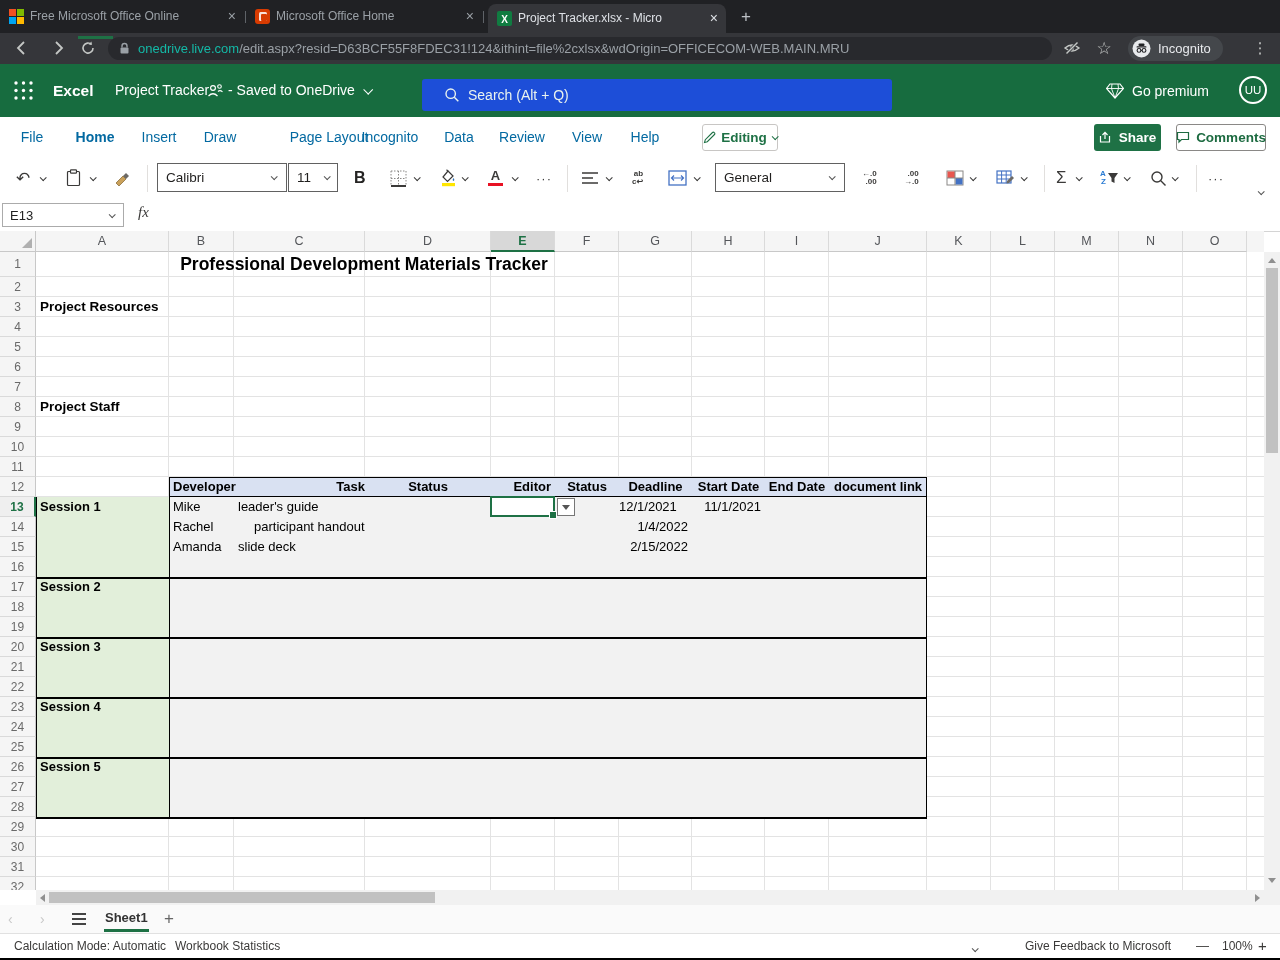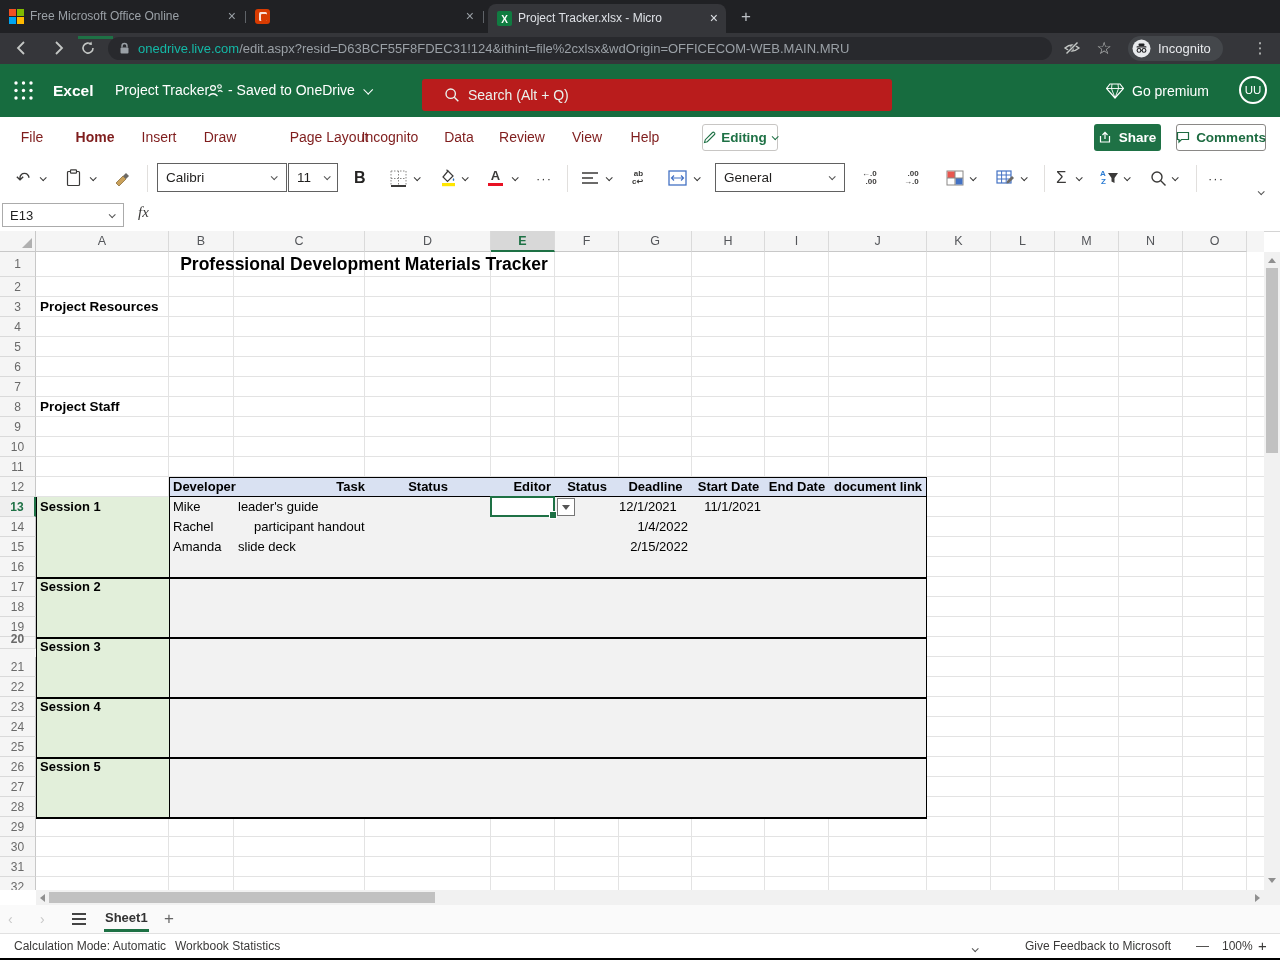--- a/index.html
+++ b/index.html
@@ -23,24 +23,24 @@
   .tab .fav{position:absolute;left:9px;top:9px;width:15px;height:15px}
   .tab.active .fav{top:7px}
   .tab .close{position:absolute;right:8px;top:0;line-height:33px;font-size:14px;color:#9aa0a6}
   .tab.active .close{line-height:29px;color:#dee1e6}
   .tabsep{position:absolute;top:11px;width:1px;height:12px;background:#5f6368}
   #navbar{left:0;top:33px;width:1280px;height:31px;background:#35363a;color:#c4c7c5}
   #urlpill{position:absolute;left:108px;top:4px;width:944px;height:23px;border-radius:12px;background:#28292d;color:#9aa0a6;font-size:13px}
   .navic{position:absolute;top:3px;width:24px;height:24px;display:flex;align-items:center;justify-content:center}
   
   #xlhead{left:0;top:64px;width:1280px;height:53px;background:#176c3f;color:#fff}
-  #searchbox{position:absolute;left:422px;top:15px;width:470px;height:32px;border-radius:3px;background:#b91c1c;color:#eaf3ee;font-size:14px}
+  #searchbox{position:absolute;left:422px;top:15px;width:470px;height:32px;border-radius:3px;background:#1d4ed8;color:#eaf3ee;font-size:14px}
   
   #menubar{left:0;top:117px;width:1280px;height:40px;background:#fff}
-  .menuitem{position:absolute;top:0;line-height:40px;font-size:14px;color:#7f1d1d;transform:translateX(-50%);white-space:nowrap}
+  .menuitem{position:absolute;top:0;line-height:40px;font-size:14px;color:#0369a1;transform:translateX(-50%);white-space:nowrap}
   .menuitem.active{font-weight:700}
   #homeunderline{left:78px;top:36px;width:35px;height:3px;background:#1e7145}
   .btn{position:absolute;top:7px;height:27px;border-radius:3px;display:flex;align-items:center;justify-content:center;font-size:13.5px;font-weight:600;box-sizing:border-box}
   
   #ribbon{left:0;top:157px;width:1280px;height:43px;background:#fff;border-bottom:1px solid #c9daea;color:#3b3a39}
   .ric{position:absolute;top:0;height:42px;display:flex;align-items:center;color:#3b3a39}
   .rdiv{position:absolute;top:8px;width:1px;height:27px;background:#e1dfdd}
   .combo{position:absolute;top:6px;height:29px;border:1px solid #616161;box-sizing:border-box;display:flex;align-items:center;font-size:13.5px;color:#201f1e;background:#fff}
   .twoLine{font-size:8px;line-height:8px;text-align:right;font-weight:600}
   
@@ -81,20 +81,21 @@
         <div class="title" style="width: 184px;">Free Microsoft Office Online</div>
         <div class="close">×</div>
       </div>
       <div class="tabsep" style="left: 245px;"></div>
       <div class="tab" style="left: 246px; width: 236px;">
         <div class="fav"><svg width="15" height="15">
             <rect width="15" height="15" rx="3" fill="#d83b01"></rect>
             <rect x="4" y="3" width="8" height="9" rx="1.5" fill="#fff" opacity="0.85"></rect>
             <rect x="6" y="5" width="6" height="7" rx="1" fill="#d83b01"></rect>
           </svg></div>
+        <div class="title" style="width: 176px;">Microsoft Office Home</div>
         <div class="close">×</div>
       </div>
       <div class="tabsep" style="left: 483px;"></div>
       <div class="tab active" style="left: 488px; width: 238px;">
         <div class="fav"><svg width="15" height="15">
             <rect width="15" height="15" rx="2" fill="#107c41"></rect>
             <text x="7.5" y="11.5" font-size="10" font-weight="bold" fill="#fff" text-anchor="middle" font-family="Liberation Sans,sans-serif">X</text>
           </svg></div>
         <div class="title" style="width: 178px;">Project Tracker.xlsx - Micro</div>
         <div class="close">×</div>
@@ -441,21 +442,21 @@
       <div class="rowh" style="top: 185px; height: 20px; line-height: 20px;">10</div>
       <div class="rowh" style="top: 205px; height: 20px; line-height: 20px;">11</div>
       <div class="rowh" style="top: 225px; height: 20px; line-height: 20px;">12</div>
       <div class="rowh sel" style="top: 245px; height: 20px; line-height: 20px;">13</div>
       <div class="rowh" style="top: 265px; height: 20px; line-height: 20px;">14</div>
       <div class="rowh" style="top: 285px; height: 20px; line-height: 20px;">15</div>
       <div class="rowh" style="top: 305px; height: 20px; line-height: 20px;">16</div>
       <div class="rowh" style="top: 325px; height: 20px; line-height: 20px;">17</div>
       <div class="rowh" style="top: 345px; height: 20px; line-height: 20px;">18</div>
       <div class="rowh" style="top: 365px; height: 20px; line-height: 20px;">19</div>
-      <div class="rowh" style="top: 377px; height: 20px; line-height: 20px; font-weight: bold;">20</div>
+      <div class="rowh" style="top: 385px; height: 20px; line-height: 20px;">20</div>
       <div class="rowh" style="top: 405px; height: 20px; line-height: 20px;">21</div>
       <div class="rowh" style="top: 425px; height: 20px; line-height: 20px;">22</div>
       <div class="rowh" style="top: 445px; height: 20px; line-height: 20px;">23</div>
       <div class="rowh" style="top: 465px; height: 20px; line-height: 20px;">24</div>
       <div class="rowh" style="top: 485px; height: 20px; line-height: 20px;">25</div>
       <div class="rowh" style="top: 505px; height: 20px; line-height: 20px;">26</div>
       <div class="rowh" style="top: 525px; height: 20px; line-height: 20px;">27</div>
       <div class="rowh" style="top: 545px; height: 20px; line-height: 20px;">28</div>
       <div class="rowh" style="top: 565px; height: 20px; line-height: 20px;">29</div>
       <div class="rowh" style="top: 585px; height: 20px; line-height: 20px;">30</div>

